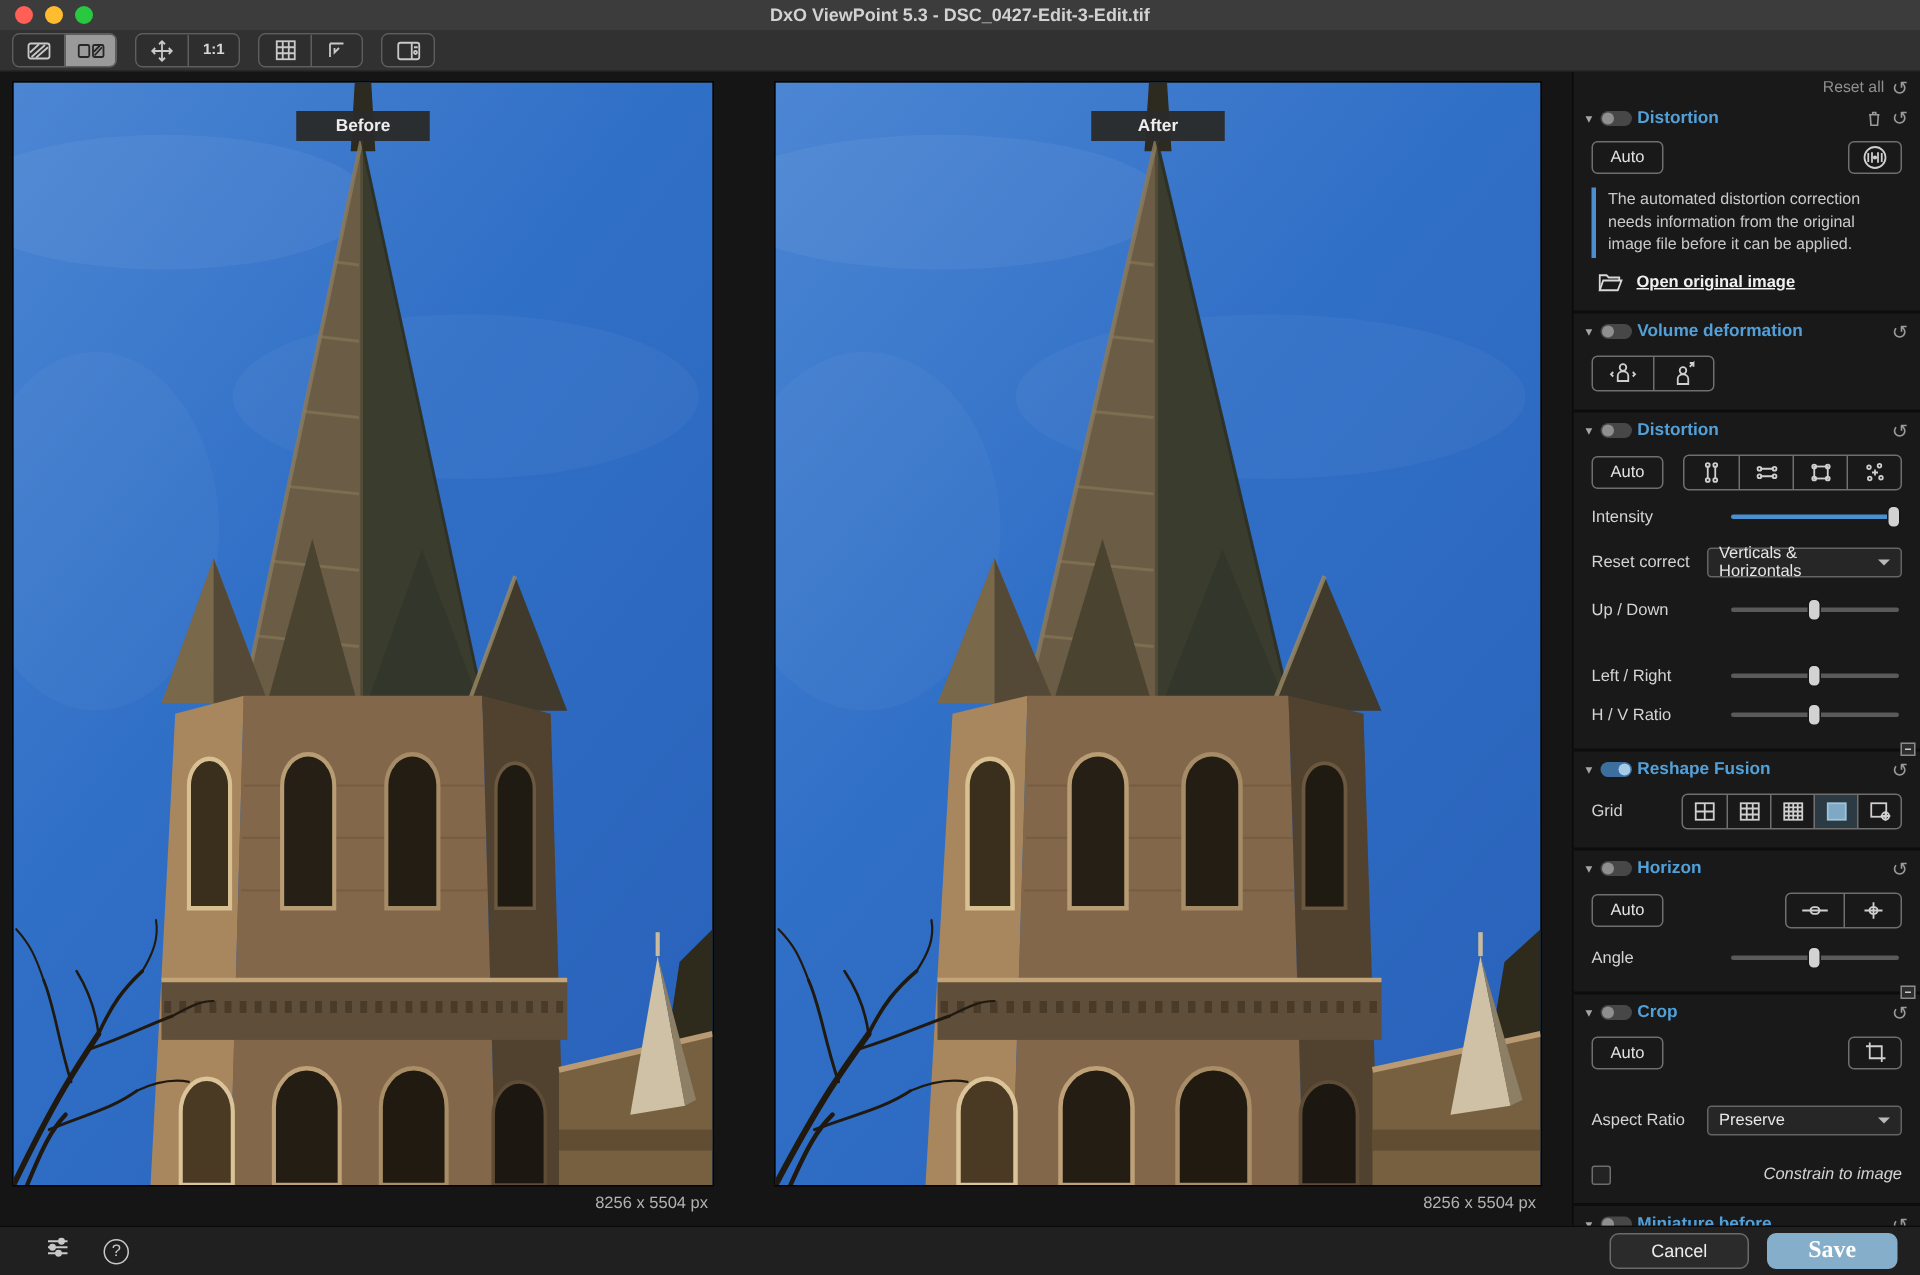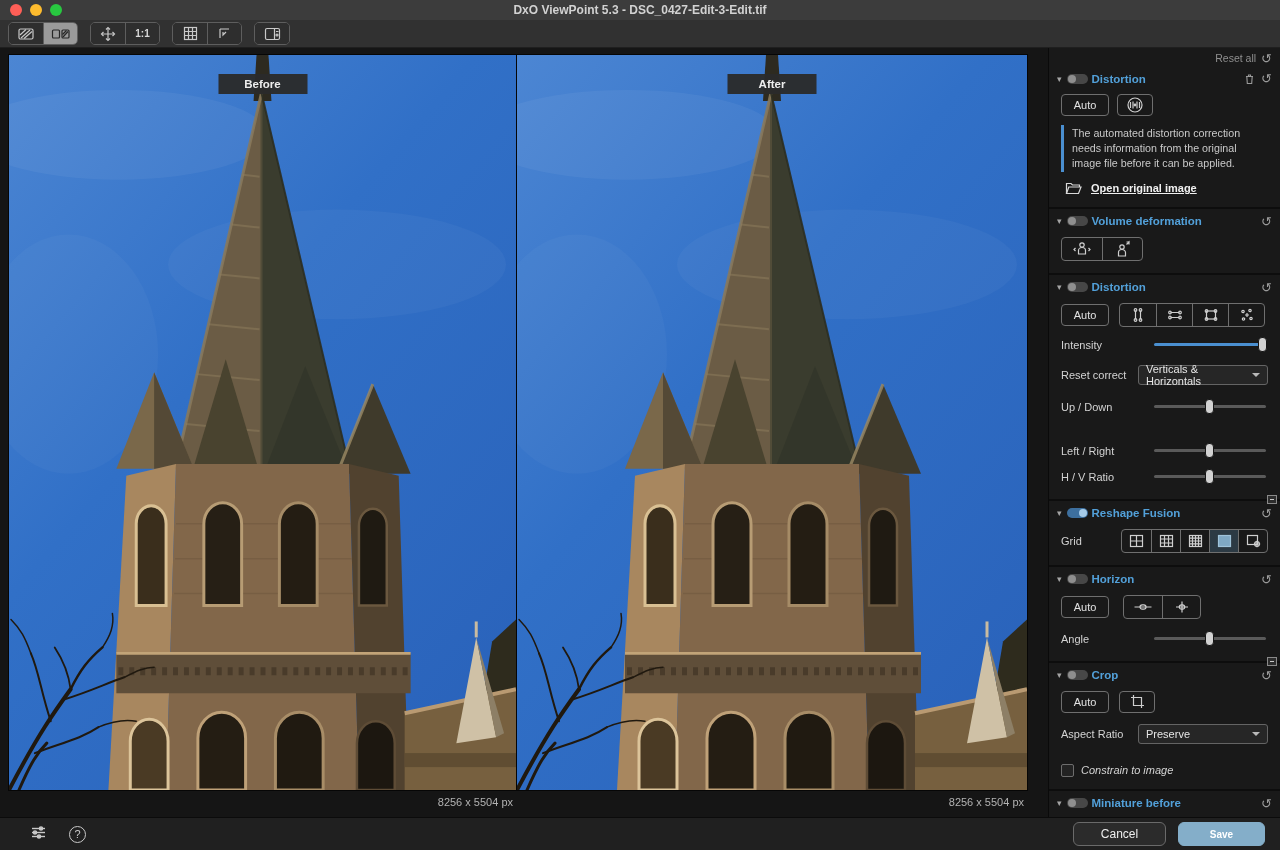--- a/index.html
+++ b/index.html
@@ -22,41 +22,41 @@
   .tbbtn.active { background:#9a9a9a; }
   .tbbtn svg { stroke:#c9c9c9; fill:none; stroke-width:1.2; }
   .tbbtn.active svg { stroke:#262626; }
   .tbtext { color:#d8d8d8; font-size:10px; font-weight:bold; }
 
   
   .main { flex:1 1 auto; display:flex; min-height:0; }
   .canvas { flex:1; position:relative; background:#151515; }
   .pane { position:absolute; top:6px; height:737px; border:1px solid #060606; }
   .pane svg.scene { display:block; width:100%; height:100%; }
-  .pane-before { left:8px; width:509px; }
+  .pane-before { left:8px; width:468px; }
   .pane-after  { left:516px; width:512px; }
   .badge { position:absolute; top:19px; left:50%; transform:translateX(-50%); width:89px; height:20px;
            background:rgba(43,43,43,0.96); color:#ededed; font-size:11.5px; font-weight:bold;
            display:flex; align-items:center; justify-content:center; }
   .dims { position:absolute; top:741px; right:3px; color:#b2b2b2; font-size:11px; }
 
   
   .sidepanel { width:232px; flex:0 0 232px; background:#191919; border-left:1px solid #0a0a0a; position:relative; font-size:11px; color:#d6d6d6; overflow:hidden; }
   .resetrow { height:18px; display:flex; align-items:center; justify-content:flex-end; gap:5px; padding:2px 8px 0 0; color:#8f8f8f; font-size:10.5px; }
   .undo { color:#9a9a9a; font-size:13px; line-height:1; cursor:default; }
   .section { border-bottom:2px solid #0d0d0d; padding-bottom:8px; position:relative; }
   .sechead { display:flex; align-items:center; padding:6px 8px 5px 8px; }
   .tri { color:#a5a5a5; font-size:9px; margin-right:5px; cursor:default; }
   .toggle { width:21px; height:10px; border-radius:5px; background:#474747; position:relative; margin-right:4px; cursor:default; }
   .toggle::after { content:""; position:absolute; left:1px; top:1px; width:8px; height:8px; border-radius:50%; background:#8f8f8f; }
   .toggle.on { background:#3d6f9e; }
   .toggle.on::after { left:auto; right:1px; background:#a6cbe8; }
   .sectitle { flex:1; text-align:left; color:#52a0d9; font-size:11.5px; font-weight:bold; }
   .headicons { display:flex; align-items:center; gap:6px; }
-  .row { display:flex; align-items:center; padding:4px 12px; }
+  .row { display:flex; align-items:center; padding:4px 12px;justify-content:space-between; }
   .lbl { font-size:11px; color:#d3d3d3; }
   .btn { height:22px; min-width:48px; padding:0 8px; border:1px solid #6f6f6f; border-radius:4px; background:transparent; color:#e2e2e2; font-size:11px; display:inline-flex; align-items:center; justify-content:center; cursor:default; }
   .iconbtn { min-width:36px; padding:0; }
   .btngroup { display:inline-flex; border:1px solid #6f6f6f; border-radius:4px; overflow:hidden; }
   .gbtn { width:36px; height:22px; display:flex; align-items:center; justify-content:center; border-left:1px solid #6f6f6f; background:transparent; cursor:default; }
   .gbtn:first-child { border-left:none; }
   .gbtn svg, .iconbtn svg { stroke:#cfcfcf; fill:none; stroke-width:1.2; }
   .gbtn.sel { background:#2c3a44; }
   .infobox { margin:5px 12px 2px 12px; border-left:3px solid #4a8fd0; padding:1px 2px 1px 8px; font-size:10.7px; color:#c9c9c9; line-height:1.4; }
   .linkrow { display:flex; align-items:center; gap:9px; padding:7px 12px 4px 16px; }
@@ -73,21 +73,21 @@
   .rshandle::after { content:""; position:absolute; left:2px; right:2px; top:3px; height:1px; background:#c9c9c9; }
   .paneltab { position:absolute; left:-8px; top:372px; width:8px; height:24px; background:#272727; border-radius:4px 0 0 4px; color:#9a9a9a; font-size:8px; display:flex; align-items:center; justify-content:center; z-index:5; }
 
   
   .footer { height:33px; background:#202020; border-top:1px solid #0b0b0b; display:flex; align-items:center; flex:0 0 auto; }
   .ficons { display:flex; align-items:center; gap:22px; margin-left:30px; }
   .ficon svg { stroke:#c9c9c9; fill:none; stroke-width:1.4; }
   .helpcircle { width:17px; height:17px; border:1.4px solid #c9c9c9; border-radius:50%; color:#c9c9c9; font-size:11px; display:flex; align-items:center; justify-content:center; }
   .fbtns { margin-left:auto; display:flex; gap:12px; margin-right:15px; }
   .btn-cancel { width:93px; height:24px; background:#2b2b2b; border:1px solid #6a6a6a; border-radius:6px; color:#ededed; font-size:12px; display:flex; align-items:center; justify-content:center; cursor:default; }
-  .btn-save { width:87px; height:24px; background:#84aec9; border:1px solid #84aec9; border-radius:6px; color:#fff; font-size:10px; font-weight:bold; display:flex; align-items:center; justify-content:center; cursor:default; }
+  .btn-save { width:87px; height:24px; background:#84aec9; border:1px solid #84aec9; border-radius:6px; color:#fff; font-size:16px; font-weight:bold; display:flex; align-items:center; justify-content:center; cursor:default;font-family:Liberation Serif, serif; }
   .defs-svg { position:absolute; width:0; height:0; }
 </style>
 </head>
 <body>
 
 <svg class="defs-svg" aria-hidden="true">
   <defs>
     <linearGradient id="skyg" x1="0" y1="0" x2="0.8" y2="1">
       <stop offset="0" stop-color="#4c86d3"></stop>
       <stop offset="0.45" stop-color="#3170c7"></stop>
@@ -532,21 +532,21 @@
         </div>
         <div class="row" style="gap:10px;">
           <button class="btn">Auto</button>
           <button class="btn iconbtn">
             <svg width="15" height="15" viewBox="0 0 15 15">
                 <path d="M3.5,1 L3.5,11.5 L14,11.5"></path>
                 <path d="M1,3.5 L11.5,3.5 L11.5,14"></path>
               </svg>
           </button>
         </div>
-        <div class="row" style="margin-top:3px;gap:12px;">
+        <div class="row" style="margin-top:16px;gap:12px;">
           <span class="lbl">Aspect Ratio</span>
           <span class="dd">
             <span>Preserve</span>
             <span class="chev"></span>
           </span>
         </div>
         <div class="row" style="margin-top:12px;font-style:italic;">
           <span class="cb"></span>
           <span class="lbl">Constrain to image</span>
         </div>

